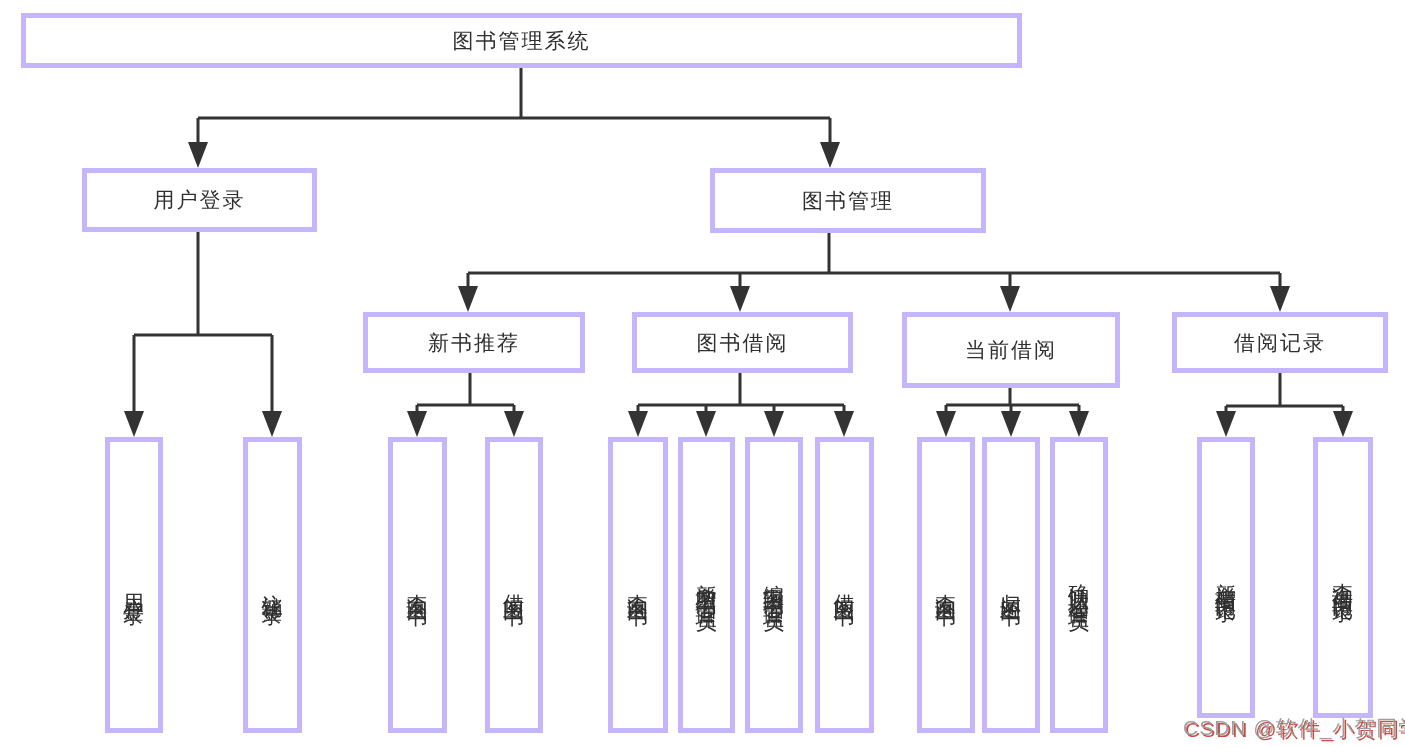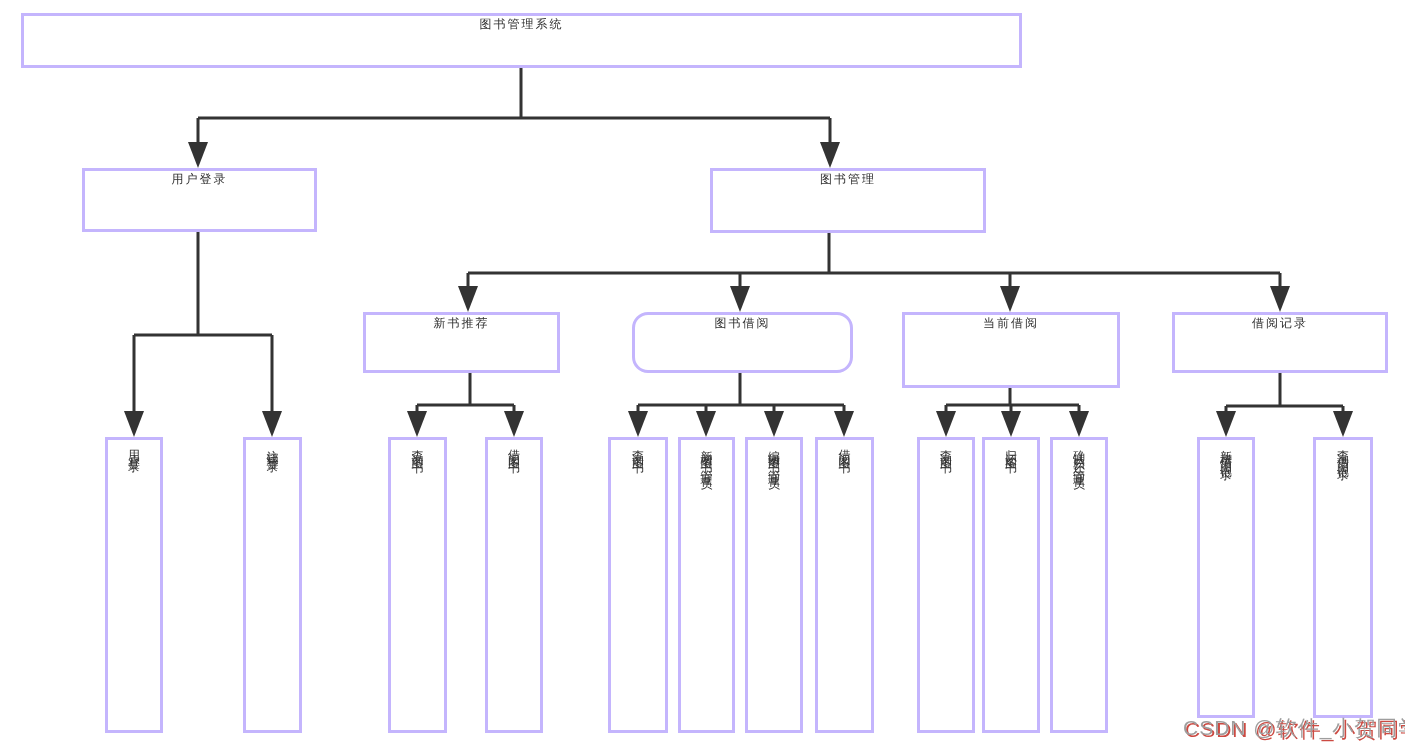--- a/index.html
+++ b/index.html
@@ -10,40 +10,40 @@
     font-family:"Liberation Sans","DejaVu Sans",sans-serif;
     color:#2f2f2f;
     overflow:hidden;
   }
   #connectors{position:absolute;left:0;top:0;width:1405px;height:747px;}
   #connectors path{stroke:#333333;stroke-width:3;fill:none;}
   #connectors polygon{fill:#333333;stroke:none;}
   .box{
     position:absolute;
     box-sizing:border-box;
-    border:3px solid #c4b5fd;
+    border:5px solid #c4b5fd;
     background:#ffffff;
     display:flex;
-    align-items:flex-start;
+    align-items:center;
     justify-content:center;
-    font-size:12px;
+    font-size:21px;
     letter-spacing:2px;
     text-align:center;
   }
   .vbox span{
     writing-mode:vertical-rl;
     letter-spacing:4px;
     line-height:1;
   }
   
   .b-root{left:21px;top:13px;width:1001px;height:55px;}
   .b-userlogin{left:82px;top:168px;width:235px;height:64px;}
   .b-bookmgmt{left:710px;top:168px;width:276px;height:65px;}
-  .b-recommend{left:363px;top:312px;width:197px;height:61px;}
-  .b-borrow{left:632px;top:312px;width:221px;height:61px;border-radius:16px;}
+  .b-recommend{left:363px;top:312px;width:222px;height:61px;}
+  .b-borrow{left:632px;top:312px;width:221px;height:61px;}
   .b-current{left:902px;top:312px;width:218px;height:76px;}
   .b-records{left:1172px;top:312px;width:216px;height:61px;}
   
   .vbox{top:437px;height:296px;}
   .b-a1{left:105px;width:58px;}
   .b-a2{left:243px;width:59px;}
   .b-b1{left:388px;width:59px;}
   .b-b2{left:485px;width:58px;}
   .b-c1{left:608px;width:60px;}
   .b-c2{left:678px;width:57px;}

